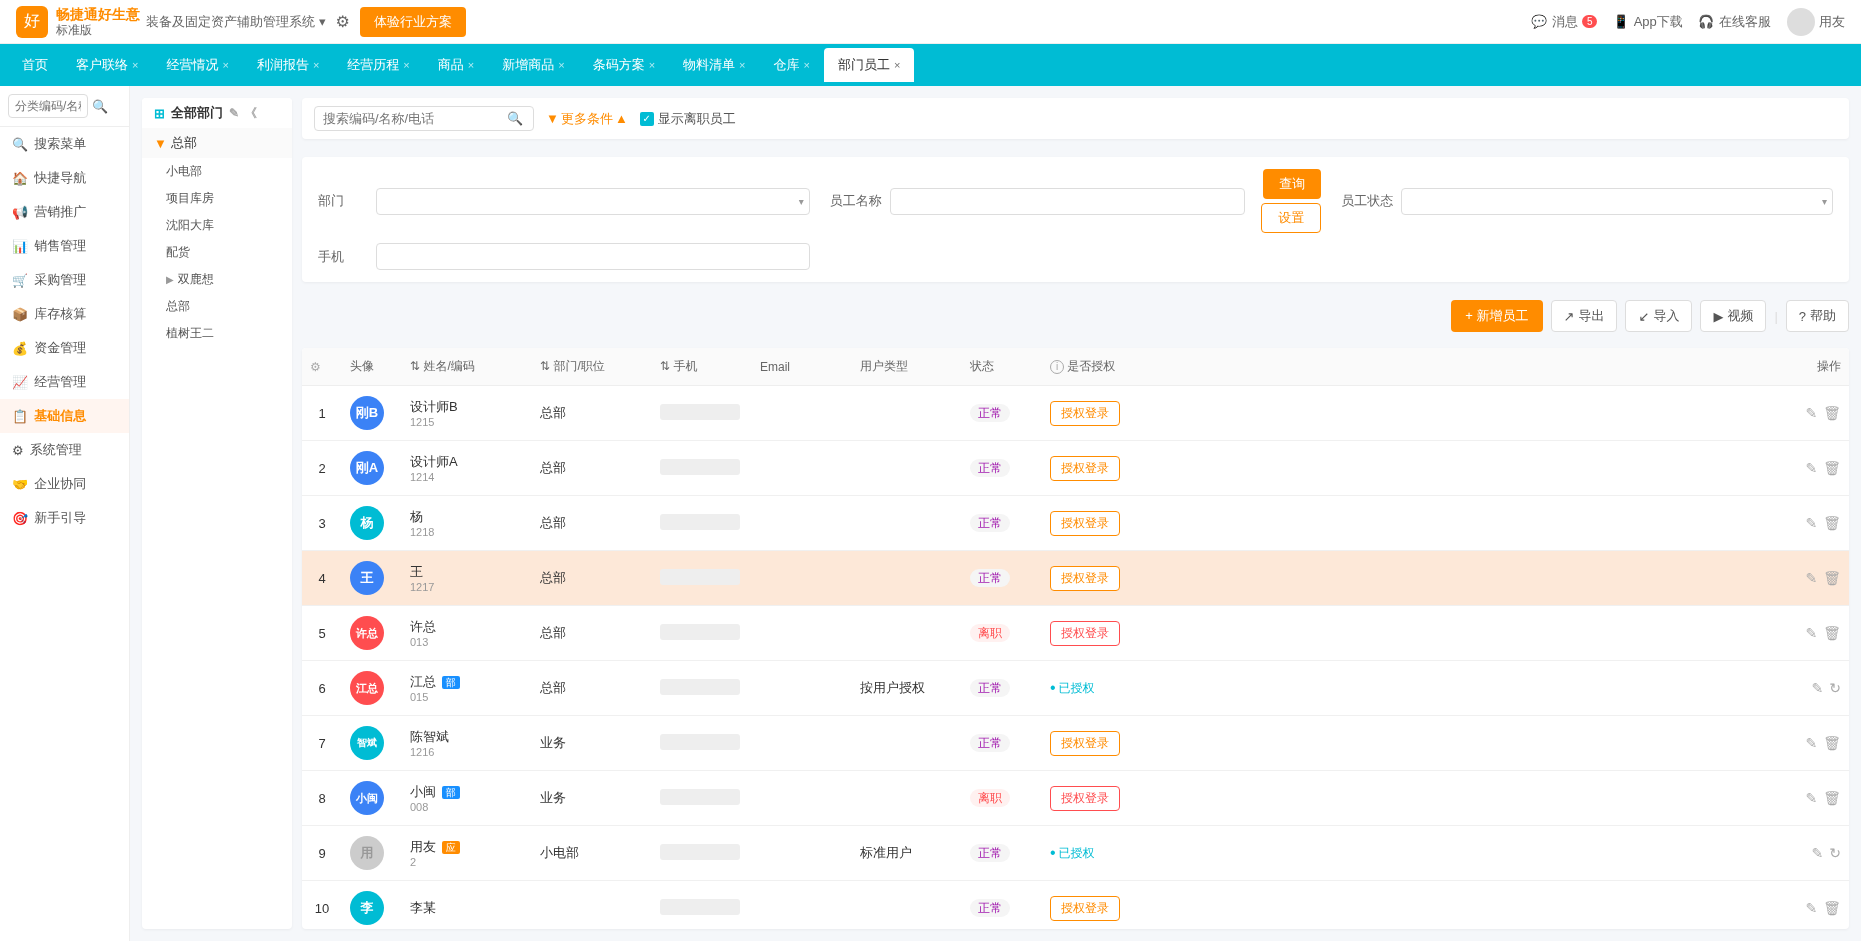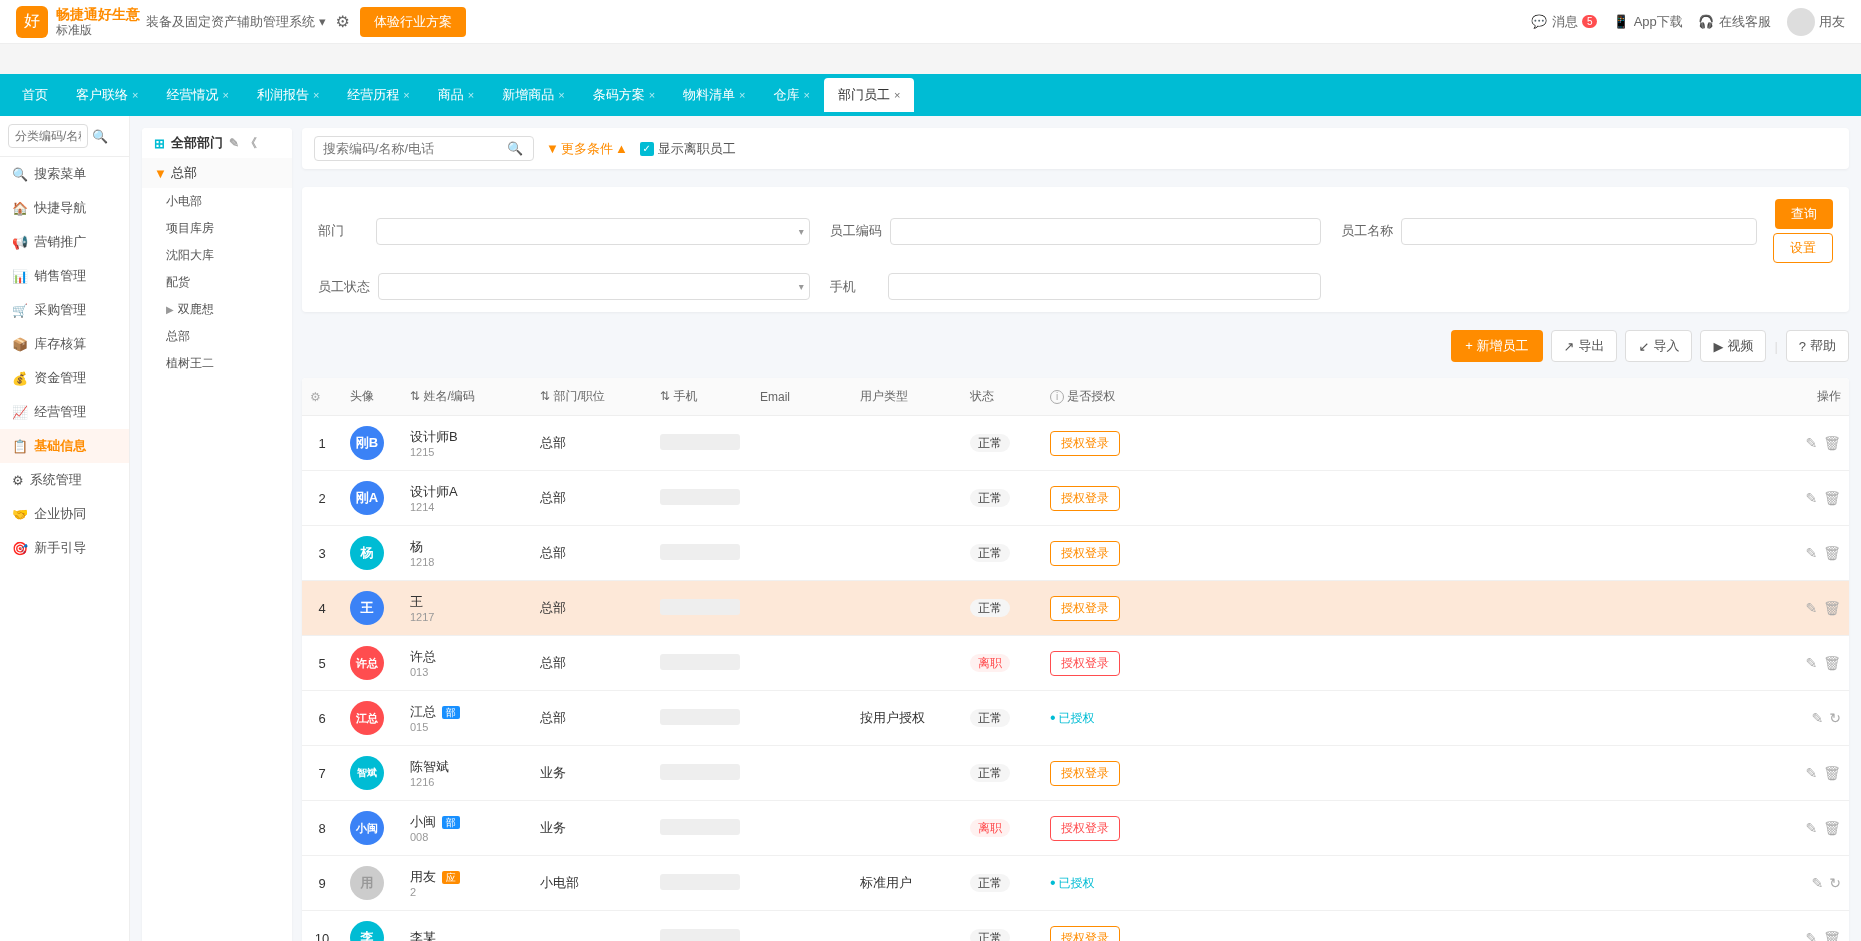--- a/index.html
+++ b/index.html
@@ -77,21 +77,21 @@
     .td-center { text-align: center; }
 
     
     .avatar { width: 34px; height: 34px; border-radius: 50%; display: flex; align-items: center; justify-content: center; color: #fff; font-size: 13px; font-weight: bold; }
     .avatar-orange { background: #3b82f6; }
     .avatar-teal { background: #00bcd4; }
     .avatar-gray { background: #ccc; color: #999; }
     .avatar-red { background: #ff4d4f; }
 
     
-    .status-normal { color: #404040; background: #f5f5f5; padding: 2px 8px; border-radius: 10px; font-size: 12px; }
+    .status-normal { color: #a21caf; background: #f5f5f5; padding: 2px 8px; border-radius: 10px; font-size: 12px; }
     .status-resigned { color: #ff4d4f; background: #fff1f0; padding: 2px 8px; border-radius: 10px; font-size: 12px; }
 
     
     .btn-auth { border: 1px solid #ff8c00; color: #ff8c00; background: #fff; border-radius: 4px; padding: 3px 10px; font-size: 12px; cursor: pointer; white-space: nowrap; }
     .btn-auth.resigned { border-color: #ff4d4f; color: #ff4d4f; }
     .authorized { color: #00bcd4; font-size: 12px; display: flex; align-items: center; gap: 3px; }
     .authorized::before { content: "•"; font-size: 16px; }
 
     
     .op-btns { display: flex; gap: 6px; justify-content: flex-end; }
@@ -112,21 +112,21 @@
     .th-settings { color: #aaa; cursor: pointer; }
 
     
     .info-icon { display: inline-flex; align-items: center; justify-content: center; width: 14px; height: 14px; border-radius: 50%; border: 1px solid #aaa; color: #aaa; font-size: 10px; cursor: pointer; }
 
     .select-wrapper { position: relative; display: flex; align-items: center; flex: 1; }
     .select-wrapper select { flex: 1; }
     .chevron { position: absolute; right: 6px; pointer-events: none; color: #999; font-size: 10px; }
 
     
-    .nav-tabs { scrollbar-width: none; margin-top: 30px; }
+    .nav-tabs { scrollbar-width: none; }
     .nav-tabs::-webkit-scrollbar { display: none; }
   </style>
 </head>
 <body>
 
 <div class="topbar">
   <div class="topbar-logo">
     <div class="logo-icon">好</div>
     <div class="logo-text">
       <div class="main">畅捷通好生意</div>
@@ -312,24 +312,20 @@
 
         <div class="filter-area">
           <div class="filter-row">
             <span class="filter-label">部门</span>
             <div class="select-wrapper">
               <select class="filter-select"></select>
               <span class="chevron">▾</span>
             </div>
           </div>
           <div class="filter-row">
-            <span class="filter-label">员工编码</span>
-            <input type="text" class="filter-input" style="">
-          </div>
-          <div class="filter-row">
             <span class="filter-label">员工名称</span>
             <input type="text" class="filter-input" style="">
             <div class="filter-actions" style="display:flex;flex-direction:column;gap:4px;margin-left:8px;">
               <button class="btn-search">查询</button>
               <button class="btn-set">设置</button>
             </div>
           </div>
           <div class="filter-row">
             <span class="filter-label">员工状态</span>
             <div class="select-wrapper">

